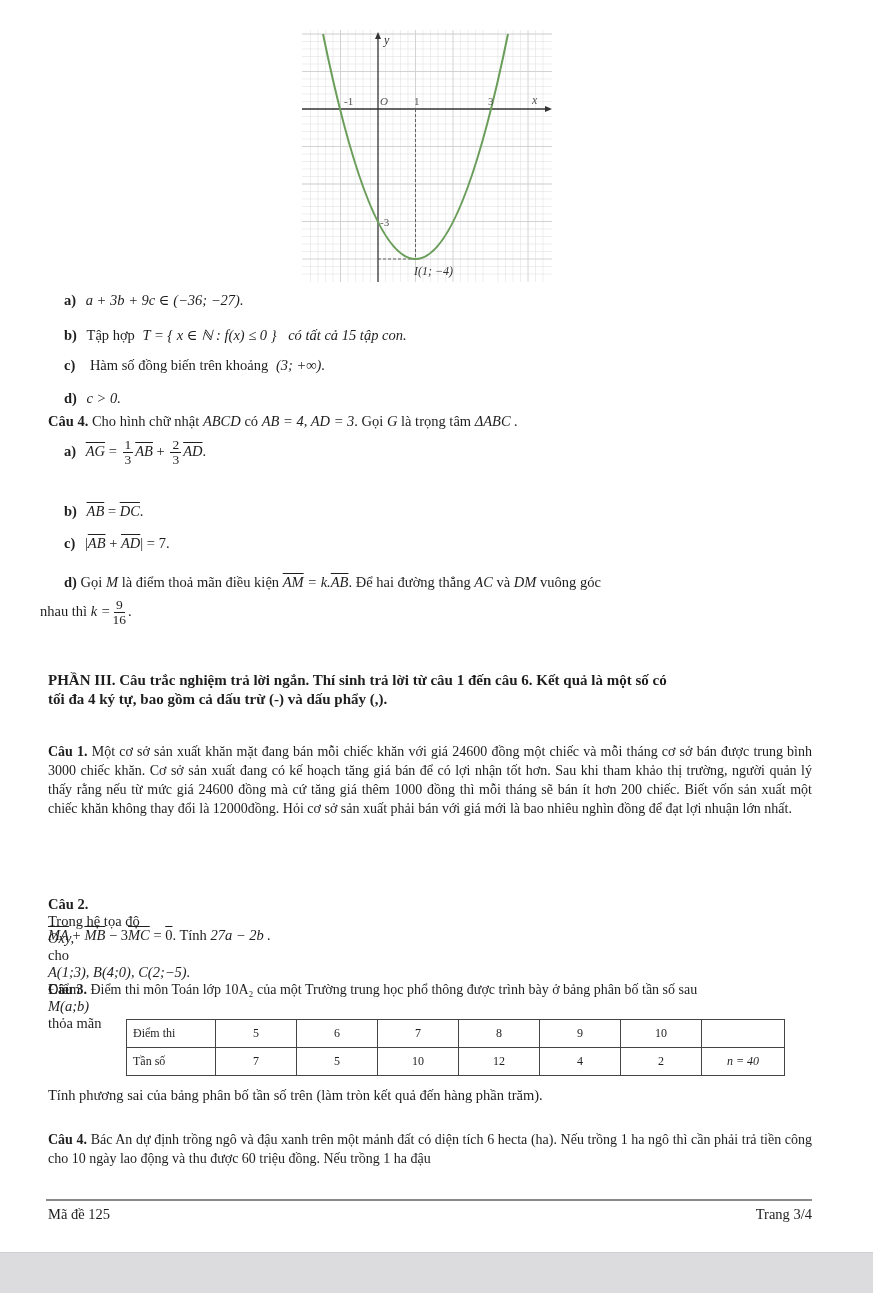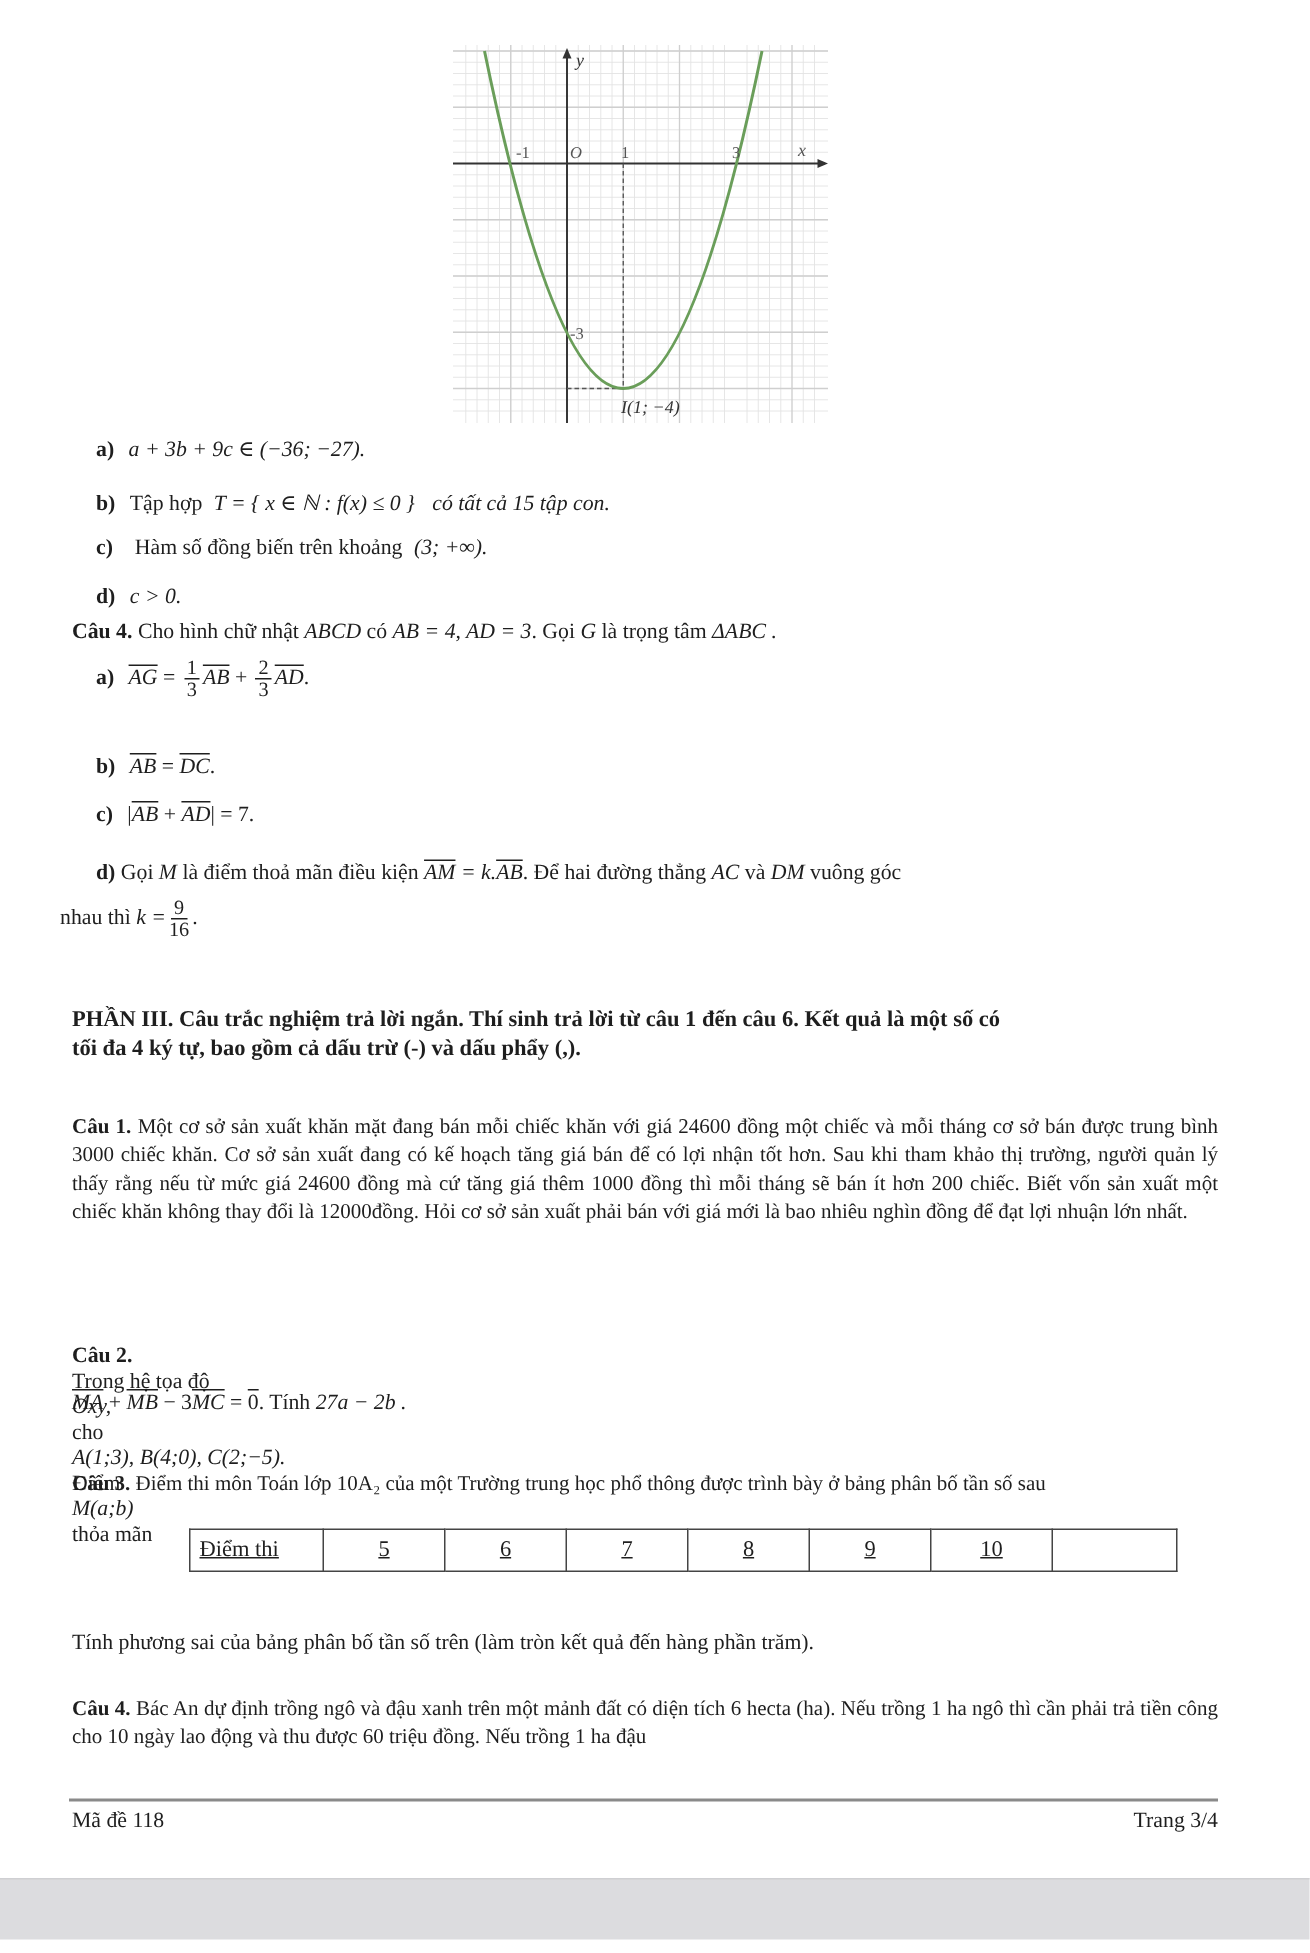--- a/index.html
+++ b/index.html
@@ -10,21 +10,21 @@
     font-size: 14.5px;
   }
   .abs { position: absolute; white-space: nowrap; }
   .b { font-weight: bold; }
   .i { font-style: italic; }
   .vec { text-decoration: overline; font-style: italic; }
   .frac { display: inline-flex; flex-direction: column; align-items: center; vertical-align: middle; line-height: 1.05; margin: 0 2px; font-size: 13.5px; }
   .frac .num { border-bottom: 1px solid #1e1e1e; padding: 0 2px; }
   .para { position: absolute; left: 48px; width: 764px; text-align: justify; line-height: 19px; font-size: 14px; }
   #graph { position: absolute; left: 302px; top: 30px; width: 250px; height: 252px; }
-  table.freq { position: absolute; left: 126px; top: 1019px; border-collapse: collapse; font-size: 15px; text-decoration: underline; }
+  table.freq { position: absolute; left: 126px; top: 1019px; border-collapse: collapse; font-size: 12px; }
   table.freq td { border: 1px solid #444; height: 27px; text-align: center; padding: 0 6px; }
   table.freq td.first { text-align: left; width: 76px; }
   table.freq td.col { width: 68px; }
   table.freq td.last { width: 70px; }
   #footer-line { position: absolute; left: 46px; top: 1199px; width: 766px; height: 2px; background: #8a8a8a; }
   #bottom-bar { position: absolute; left: 0; top: 1252px; width: 873px; height: 40px; background: #dcdcdf; border-top: 1px solid #cfcfd2; }
 </style>
 </head>
 <body>
 
@@ -163,27 +163,37 @@
       <tr>
     <td class="first">Điểm thi</td>
     <td class="col">5</td>
     <td class="col">6</td>
     <td class="col">7</td>
     <td class="col">8</td>
     <td class="col">9</td>
     <td class="col">10</td>
     <td class="last"></td>
   </tr>
+  <tr>
+    <td class="first">Tần số</td>
+    <td class="col">7</td>
+    <td class="col">5</td>
+    <td class="col">10</td>
+    <td class="col">12</td>
+    <td class="col">4</td>
+    <td class="col">2</td>
+    <td class="last i">n = 40</td>
+  </tr>
 </tbody>
   </table>
 
 <div class="abs" style="left:48px; top:1087px;">Tính phương sai của bảng phân bố tần số trên (làm tròn kết quả đến hàng phần trăm).</div>
 
 <div class="para" style="top:1130px;">
   <span class="b">Câu 4.</span>
   <span>Bác An dự định trồng ngô và đậu xanh trên một mảnh đất có diện tích 6 hecta (ha). Nếu trồng 1 ha ngô thì cần phải trả tiền công cho 10 ngày lao động và thu được 60 triệu đồng. Nếu trồng 1 ha đậu</span>
 </div>
 
 <div id="footer-line"></div>
-<div class="abs" style="left:48px; top:1206px;">Mã đề 118</div>
+<div class="abs" style="left:48px; top:1206px;">Mã đề 125</div>
 <div class="abs" style="right:61px; top:1206px;">Trang 3/4</div>
 
 <div id="bottom-bar"></div>
 
 </body></html>

